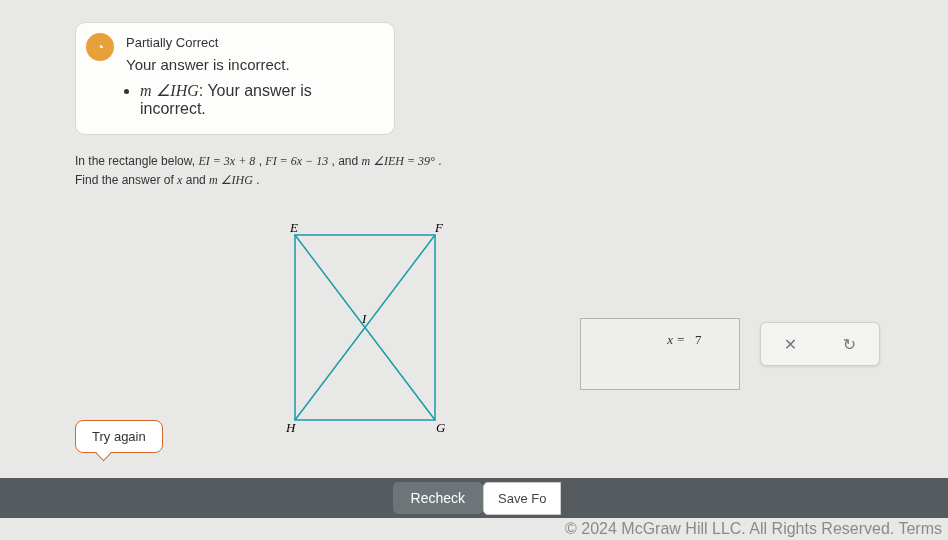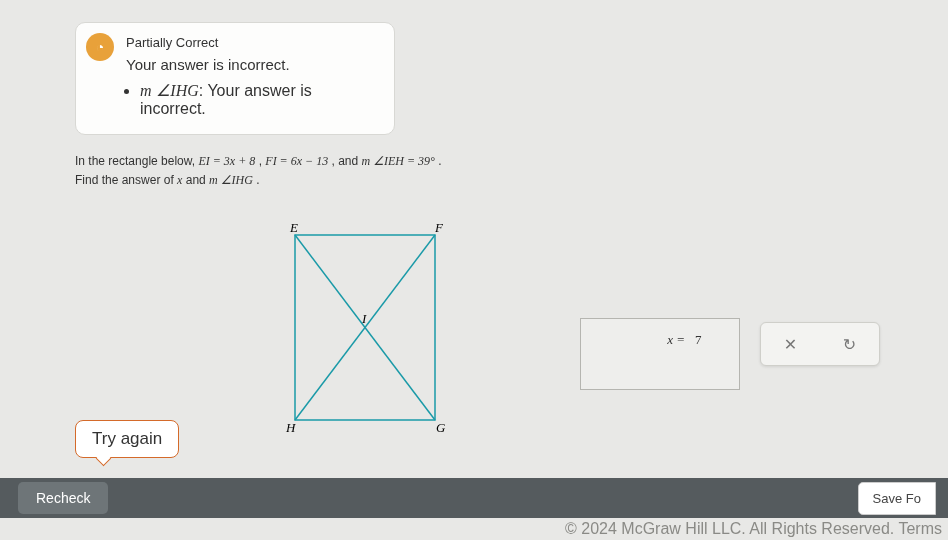--- a/index.html
+++ b/index.html
@@ -14,23 +14,23 @@
 .problem{position:absolute;left:75px;top:152px;font-size:12px;color:#333;line-height:1.6}
 .problem .math{font-family:'Times New Roman',serif;font-style:italic}
 .diagram{position:absolute;left:280px;top:220px;width:170px;height:215px}
 .diagram svg{width:100%;height:100%}
 .answer-box{position:absolute;left:580px;top:318px;width:160px;height:72px;border:1px solid #b5b5b0;background:#eeeeec;padding:8px;font-family:'Times New Roman',serif;font-size:13px}
 .ans-row{display:flex;align-items:center;height:26px}
 .ans-label{flex:1;text-align:right;padding-right:6px;font-style:italic}
 .ans-val{width:40px;text-align:left;padding-left:4px}
 .action-box{position:absolute;left:760px;top:322px;width:120px;height:44px;border:1px solid #cfcfca;border-radius:6px;background:#f3f3f1;display:flex;align-items:center;justify-content:space-around;box-shadow:0 1px 3px rgba(0,0,0,.1)}
 .action-btn{width:30px;height:30px;display:flex;align-items:center;justify-content:center;color:#777;font-size:16px;cursor:pointer}
-.try-again{position:absolute;left:75px;top:420px;background:#fff;border:1.5px solid #d46a2a;border-radius:8px;padding:8px 16px;font-size:17px;color:#333;cursor:pointer}
+.try-again{position:absolute;left:75px;top:420px;background:#fff;border:1.5px solid #d46a2a;border-radius:8px;padding:8px 16px;font-size:13px;color:#333;cursor:pointer}
 .try-again::after{content:"";position:absolute;left:22px;bottom:-7px;width:10px;height:10px;background:#fff;border-right:1.5px solid #d46a2a;border-bottom:1.5px solid #d46a2a;transform:rotate(45deg)}
-.bottom-bar{position:absolute;left:0;bottom:22px;width:100%;height:40px;background:#555b5e;display:flex;align-items:center;justify-content:space-between;padding:0 0 0 18px}
+.bottom-bar{position:absolute;left:0;bottom:22px;width:100%;height:40px;background:#555b5e;display:flex;align-items:center;justify-content:center;padding:0 0 0 18px}
 .recheck{background:#6e7578;border:none;color:#fff;font-size:14px;padding:8px 18px;border-radius:5px;cursor:pointer}
 .save{background:#fff;border:1px solid #ccc;color:#444;font-size:13px;padding:8px 14px;border-radius:5px 0 0 5px;cursor:pointer;margin-right:12px}
 .copyright{position:absolute;right:6px;bottom:2px;font-size:16px;color:#8a8a86}
 .cursor-caret{display:inline-block;width:1px;height:14px;background:#1a72b5;vertical-align:middle;margin-left:2px}
 </style>
 </head>
 <body>
 
 <div class="feedback-box">
   <div class="fb-icon">◔</div>

